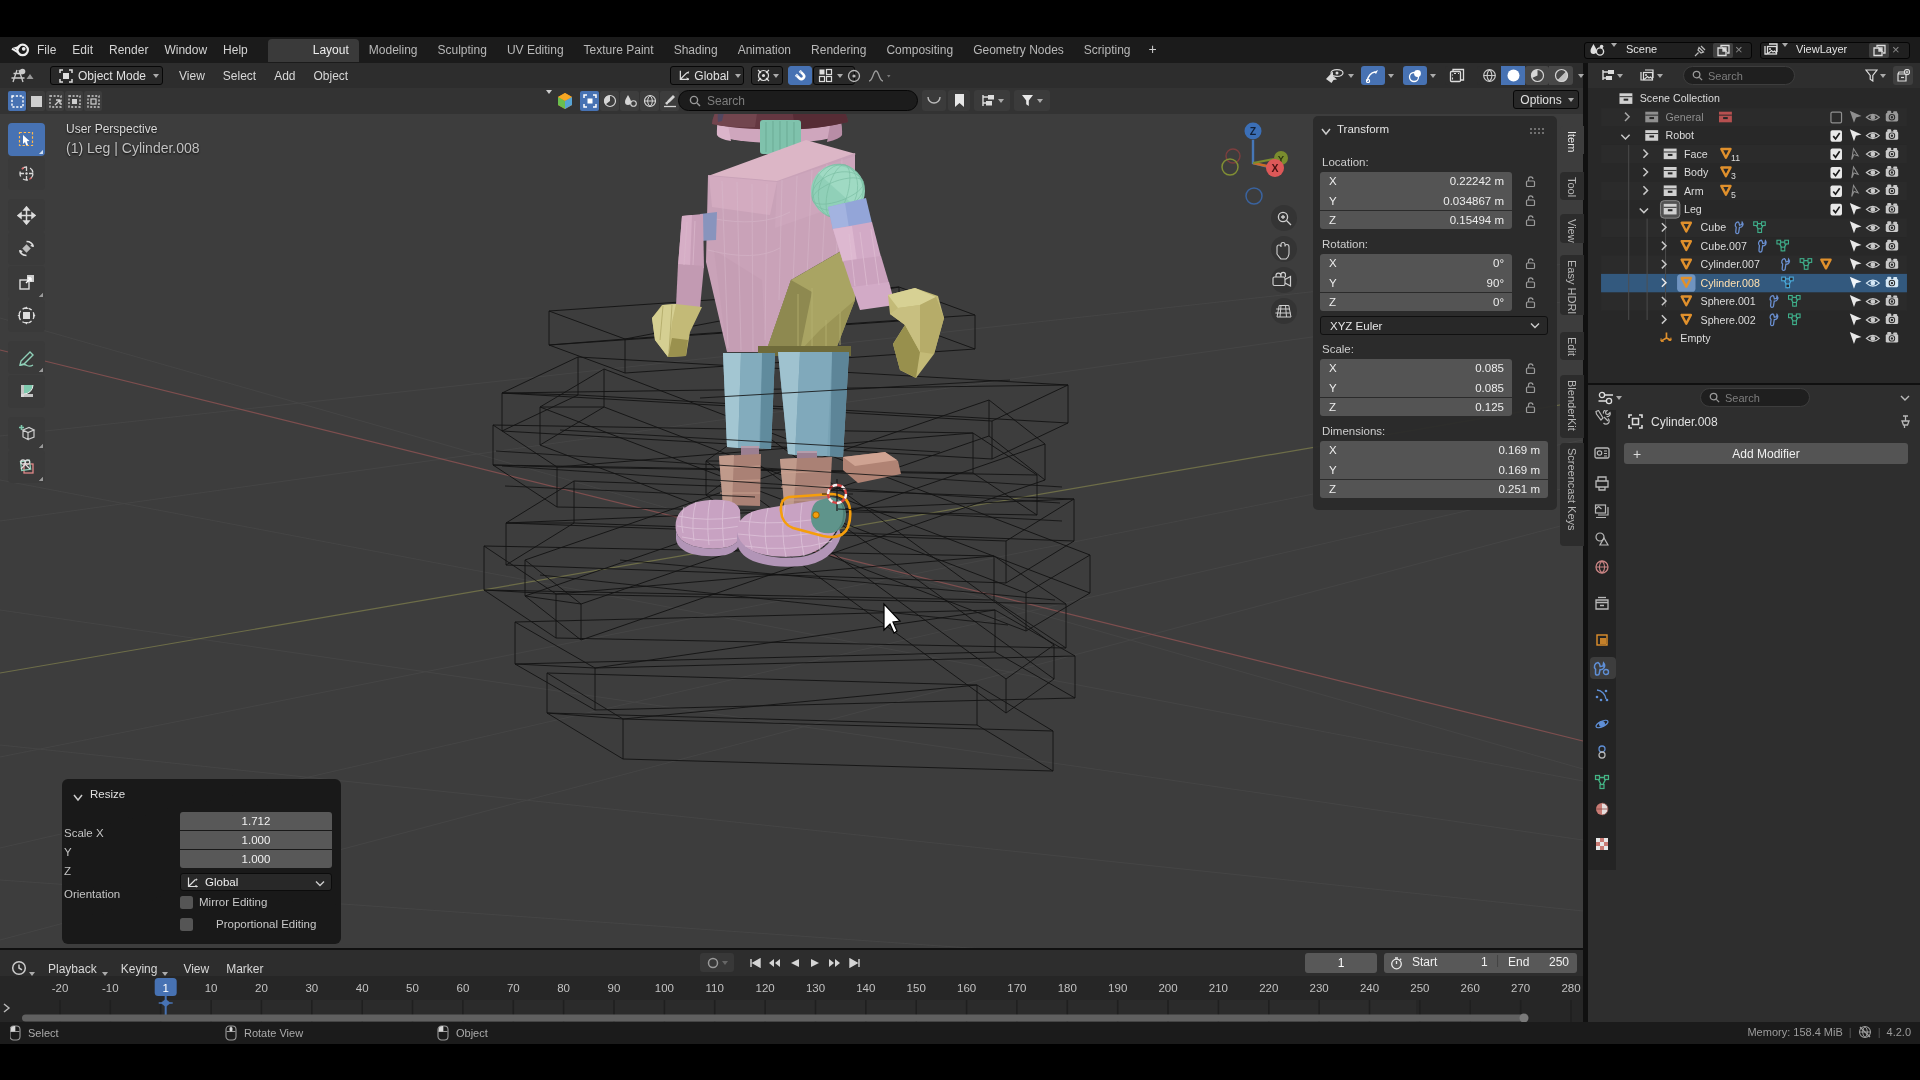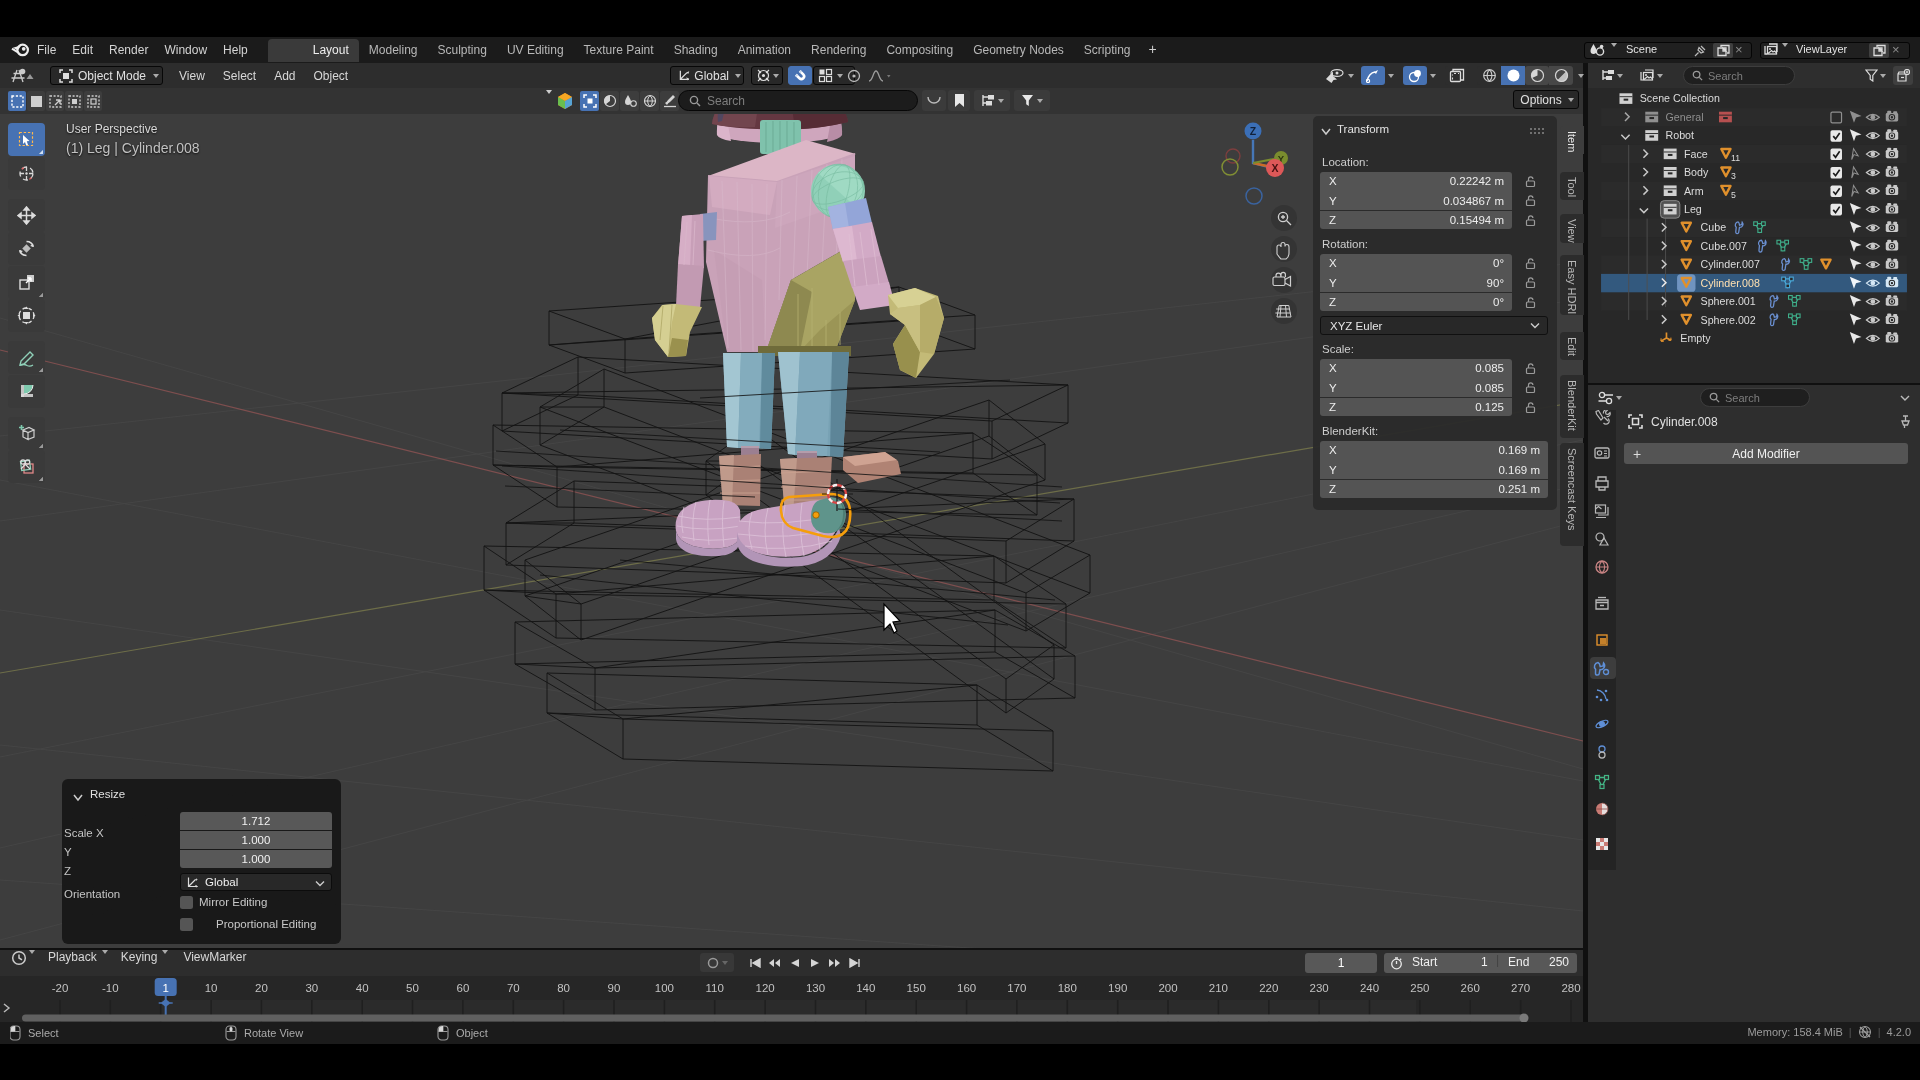--- a/index.html
+++ b/index.html
@@ -571,21 +571,21 @@
             <rect x="2.5" y="6" width="8" height="5.5" rx="1" fill="none" stroke="#9a9a9a" stroke-width="1.2"></rect>
             <path d="M4.5,6 V4 a2.2,2.2 0 0 1 4.4,0" fill="none" stroke="#9a9a9a" stroke-width="1.2"></path>
           </svg>
         </div>
       <div class="nlock" style="top:281.8px">
           <svg width="13" height="13" viewBox="0 0 13 13">
             <rect x="2.5" y="6" width="8" height="5.5" rx="1" fill="none" stroke="#9a9a9a" stroke-width="1.2"></rect>
             <path d="M4.5,6 V4 a2.2,2.2 0 0 1 4.4,0" fill="none" stroke="#9a9a9a" stroke-width="1.2"></path>
           </svg>
         </div>
-      <span class="nlabel" style="top:309px">BlenderKit:</span>
+      <span class="nlabel" style="top:309px">Dimensions:</span>
       <div class="nrow" style="top:325px;width:228px;border-radius:3px 3px 0 0">
           <span class="axis">X</span>
           <span class="val">0.169 m</span>
         </div>
       <div class="nrow" style="top:344.4px;width:228px">
           <span class="axis">Y</span>
           <span class="val">0.169 m</span>
         </div>
       <div class="nrow" style="top:363.8px;width:228px;border-radius:0 0 3px 3px">
           <span class="axis">Z</span>
@@ -1241,32 +1241,32 @@
       <span style="margin-left:8px;color:#e0e0e0;font-size:12px">Cylinder.008</span>
     </div>
     <svg width="13" height="14" viewBox="0 0 13 14" style="position:absolute;right:9px;top:30px">
         <path d="M5,1 h5 M7.5,1 v5 M4,6 h7 l-1.5,4 h-4 Z M6.5,10 v3" stroke="#b9b9b9" stroke-width="1.3" fill="none"></path>
       </svg>
     <div style="position:absolute;left:36px;top:58px;width:284px;height:21px;background:#545454;border-radius:3px;display:flex;align-items:center;justify-content:center;color:#f0f0f0;font-size:12px">
       <span style="position:absolute;left:9px;font-size:14px;color:#ddd">+</span>Add Modifier
     </div>
   </div>
   <div id="timeline">
-    <div style="position:absolute;left:0;top:0;width:1583px;height:26px;background:#2d2d2d;display:flex;align-items:flex-start;color:#d8d8d8;font-size:12px">
+    <div style="position:absolute;left:0;top:0;width:1583px;height:26px;background:#2d2d2d;display:flex;align-items:flex-end;color:#d8d8d8;font-size:12px">
       <svg width="16" height="16" viewBox="0 0 16 16" style="margin-left:11px">
           <circle cx="8" cy="8" r="6.3" fill="none" stroke="#ccc" stroke-width="1.5"></circle>
           <path d="M8,4.5 V8 L11,9.8" stroke="#ccc" stroke-width="1.5" fill="none"></path>
         </svg>
       <span class="chev" style="margin-left:2px"></span>
       <span style="margin-left:13px">Playback</span>
         <span class="chev" style="margin-left:5px"></span>
       <span style="margin-left:13px">Keying</span>
         <span class="chev" style="margin-left:5px"></span>
       <span style="margin-left:15px">View</span>
-      <span style="margin-left:0">Marker</span>
+      <span style="margin-left:17px">Marker</span>
       <div class="abs" style="left:700px;top:3px;width:34px;height:19px;background:#383838;border-radius:3px;display:flex;align-items:center;justify-content:center">
         <svg width="12" height="12" viewBox="0 0 12 12">
             <circle cx="6" cy="6" r="4.5" fill="none" stroke="#9a9a9a" stroke-width="1.5"></circle>
           </svg>
         <span class="chev" style="margin-left:3px;border-top-color:#666"></span>
       </div>
       <div class="abs" style="left:745px;top:3px;display:flex;gap:1px">
         <span class="pbtn">
             <svg width="12" height="10" viewBox="0 0 12 10">
               <path d="M2,1 v8 M11,1 v8 L4,5 Z" fill="#d5d5d5" stroke="#d5d5d5" stroke-width="1.4"></path>

